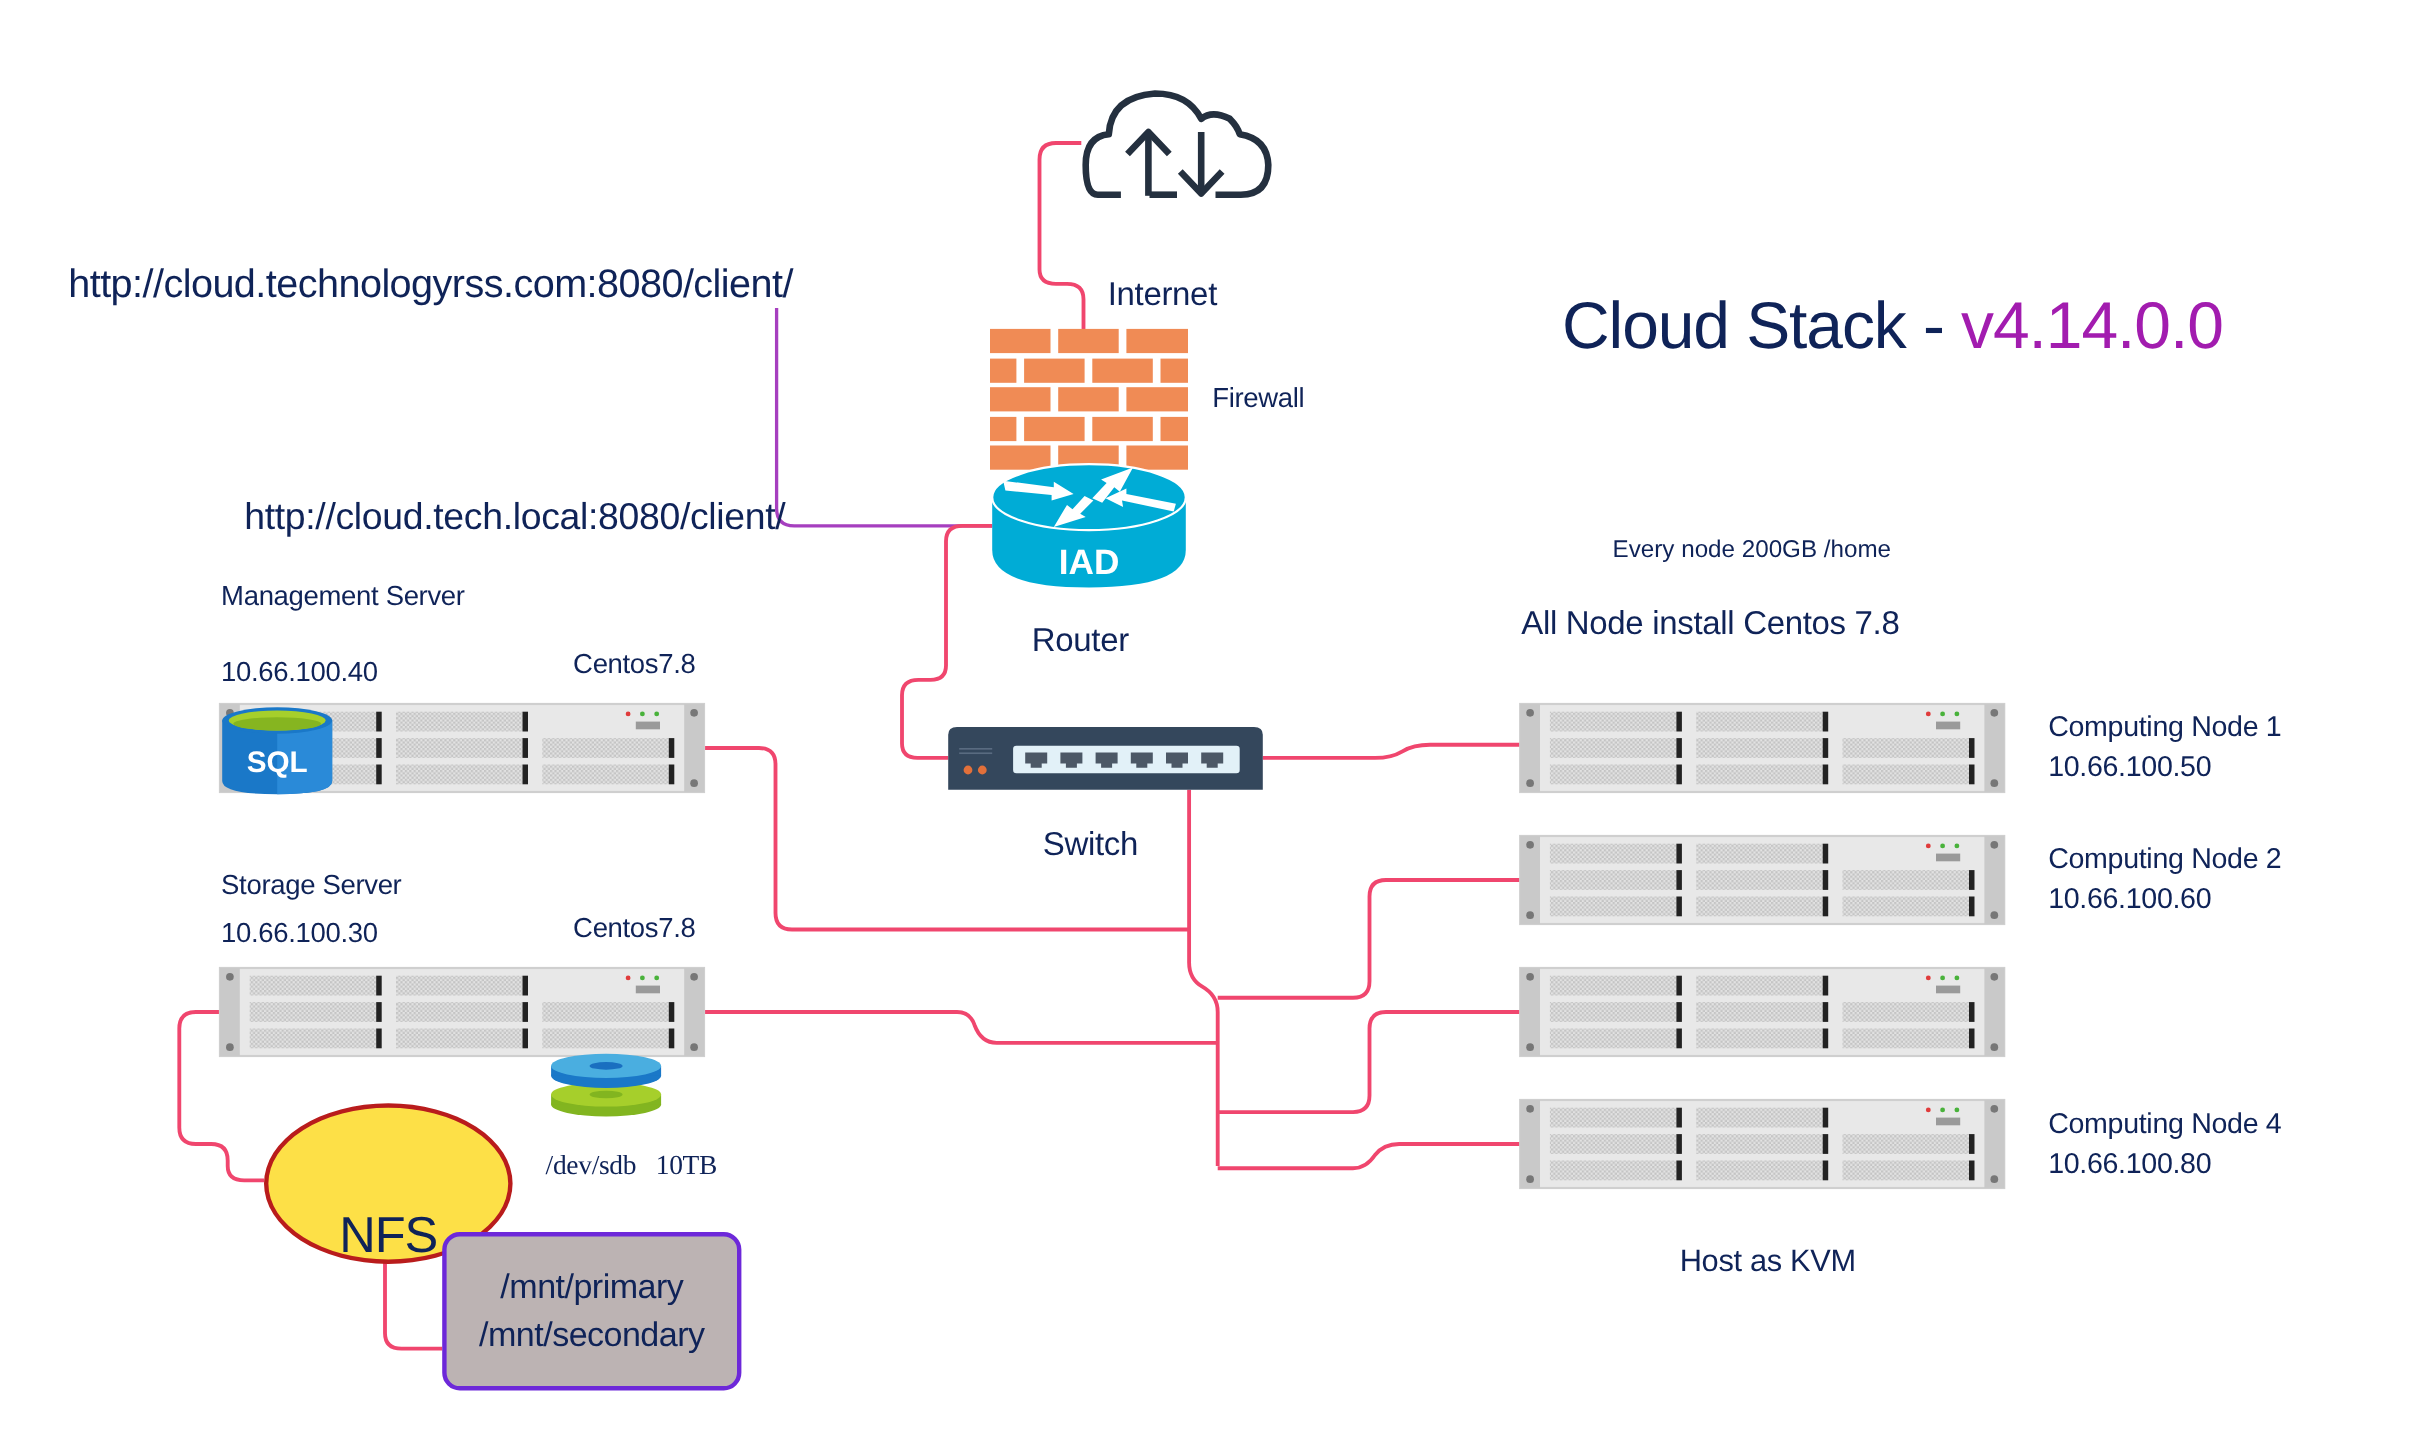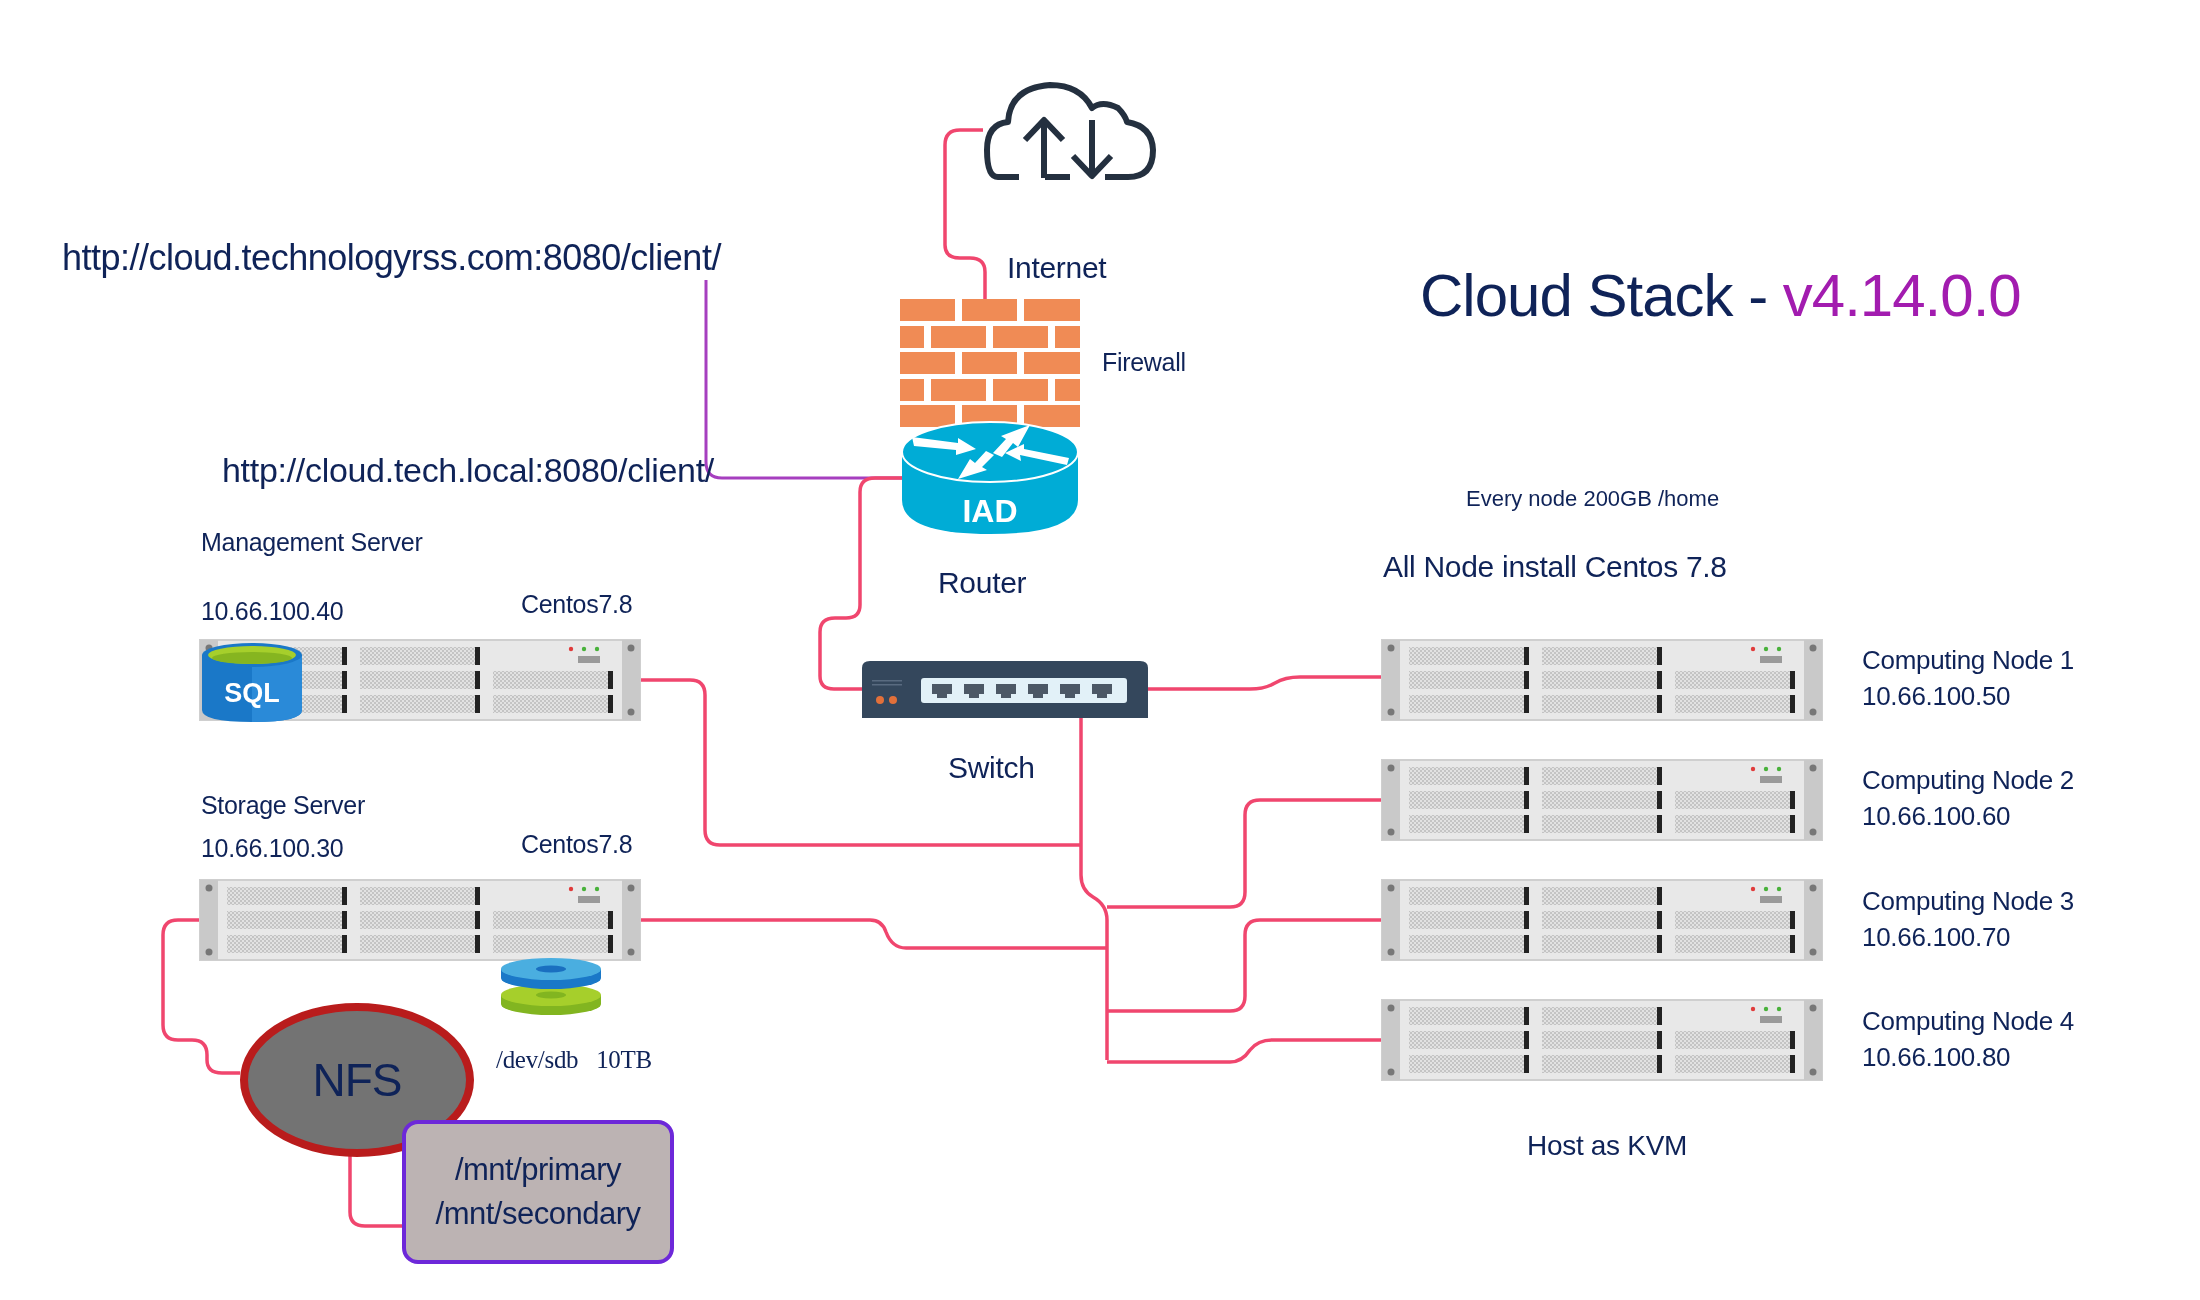--- a/index.html
+++ b/index.html
@@ -17,22 +17,22 @@
   .lbl.title .ver { color: #a21caf; }
   .lbl.url-big { font-size: 36px; letter-spacing: -0.5px; }
   .lbl.url-small { font-size: 34px; letter-spacing: -0.3px; }
   .lbl.m { font-size: 30px; letter-spacing: -0.3px; }
   .lbl.s { font-size: 25px; letter-spacing: -0.3px; }
   .lbl.node { font-size: 26px; line-height: 36px; letter-spacing: -0.3px; }
   .lbl.nfs { font-size: 46px; letter-spacing: -1px; }
   .lbl.mnt { font-size: 31px; line-height: 44px; text-align: center; letter-spacing: -0.5px; }
   .nfs-ellipse {
     position: absolute; left: 240px; top: 1003px; width: 218px; height: 138px;
-    border: 8px solid #b91c1c; border-radius: 50%; background: #737373;
-    display: flex; align-items: center; justify-content: center;
+    border: 4px solid #b91c1c; border-radius: 50%; background: #fde047;
+    display: flex; align-items: flex-end; justify-content: center;
   }
   .mnt-box {
     position: absolute; left: 402px; top: 1120px; width: 264px; height: 136px;
     border: 4px solid #6d28d9; border-radius: 16px; background: #bcb3b3;
     display: flex; align-items: center; justify-content: center;
   }
   .mnt-box .lbl, .nfs-ellipse .lbl { position: static; }
 </style>
 </head>
 <body>
@@ -216,22 +216,18 @@
   <div class="lbl m" style="left:1527px; top:1132px; font-size:28px;">Host as KVM</div>
 
   <div class="lbl node" style="left:1862px; top:642px;">
     <div>Computing Node 1</div>
     <div>10.66.100.50</div>
   </div>
   <div class="lbl node" style="left:1862px; top:762px;">
     <div>Computing Node 2</div>
     <div>10.66.100.60</div>
   </div>
-  <div class="lbl node" style="left:1862px; top:883px;">
-    <div>Computing Node 3</div>
-    <div>10.66.100.70</div>
-  </div>
   <div class="lbl node" style="left:1862px; top:1003px;">
     <div>Computing Node 4</div>
     <div>10.66.100.80</div>
   </div>
 
 </div>
 
 </body></html>

